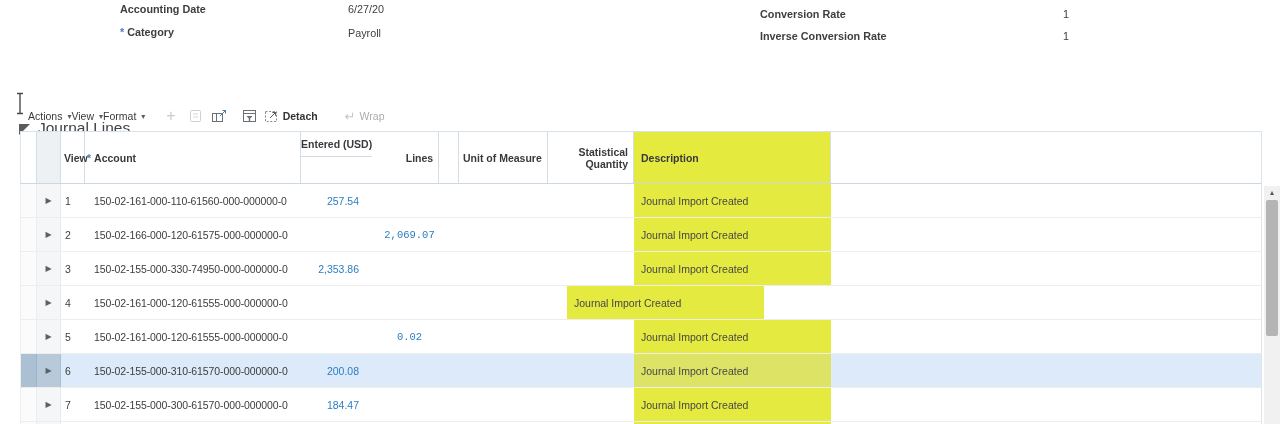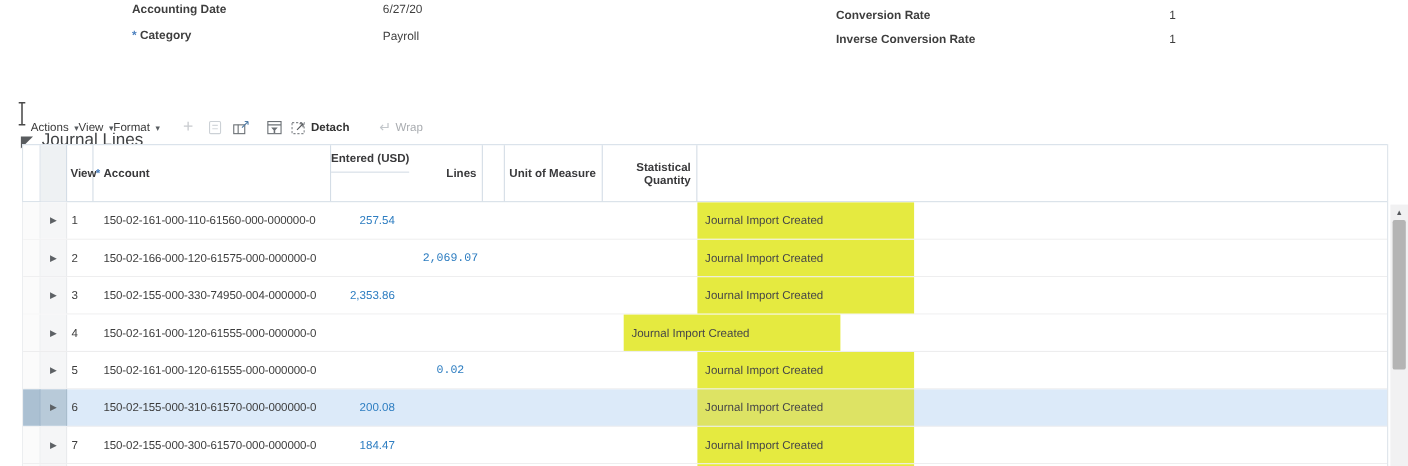--- a/index.html
+++ b/index.html
@@ -173,20 +173,21 @@
           <span>Account</span>
         </div>
       <div class="hgroup">
         <div class="hgroup-top">Entered (USD)</div>
         <div class="hgroup-bot">
           <div class="hsub c-debit">Lines</div>
         </div>
       </div>
       <div class="hc c-uom">Unit of Measure</div>
       <div class="hc c-stat">Statistical Quantity</div>
+      <div class="hc c-desc">Description</div>
       <div class="hc c-fill"></div>
     </div>
 
     <div class="tbody">
 
       <div class="trow">
         <div class="tc c-rowhdr"></div>
         <div class="tc c-exp">
             <span class="exp-ic">▶</span>
           </div>
@@ -222,21 +223,21 @@
         <div class="tc c-desc">Journal Import Created</div>
         <div class="tc c-fill"></div>
       </div>
 
       <div class="trow">
         <div class="tc c-rowhdr"></div>
         <div class="tc c-exp">
             <span class="exp-ic">▶</span>
           </div>
         <div class="tc c-line">3</div>
-        <div class="tc c-acct">150-02-155-000-330-74950-004-000000-0</div>
+        <div class="tc c-acct">150-02-155-000-330-74950-000-000000-0</div>
         <div class="tc c-debit">
             <span class="amt">2,353.86</span>
           </div>
         <div class="tc c-credit">
             <span class="amt"></span>
           </div>
         <div class="tc c-uom"></div>
         <div class="tc c-stat"></div>
         <div class="tc c-desc">Journal Import Created</div>
         <div class="tc c-fill"></div>

